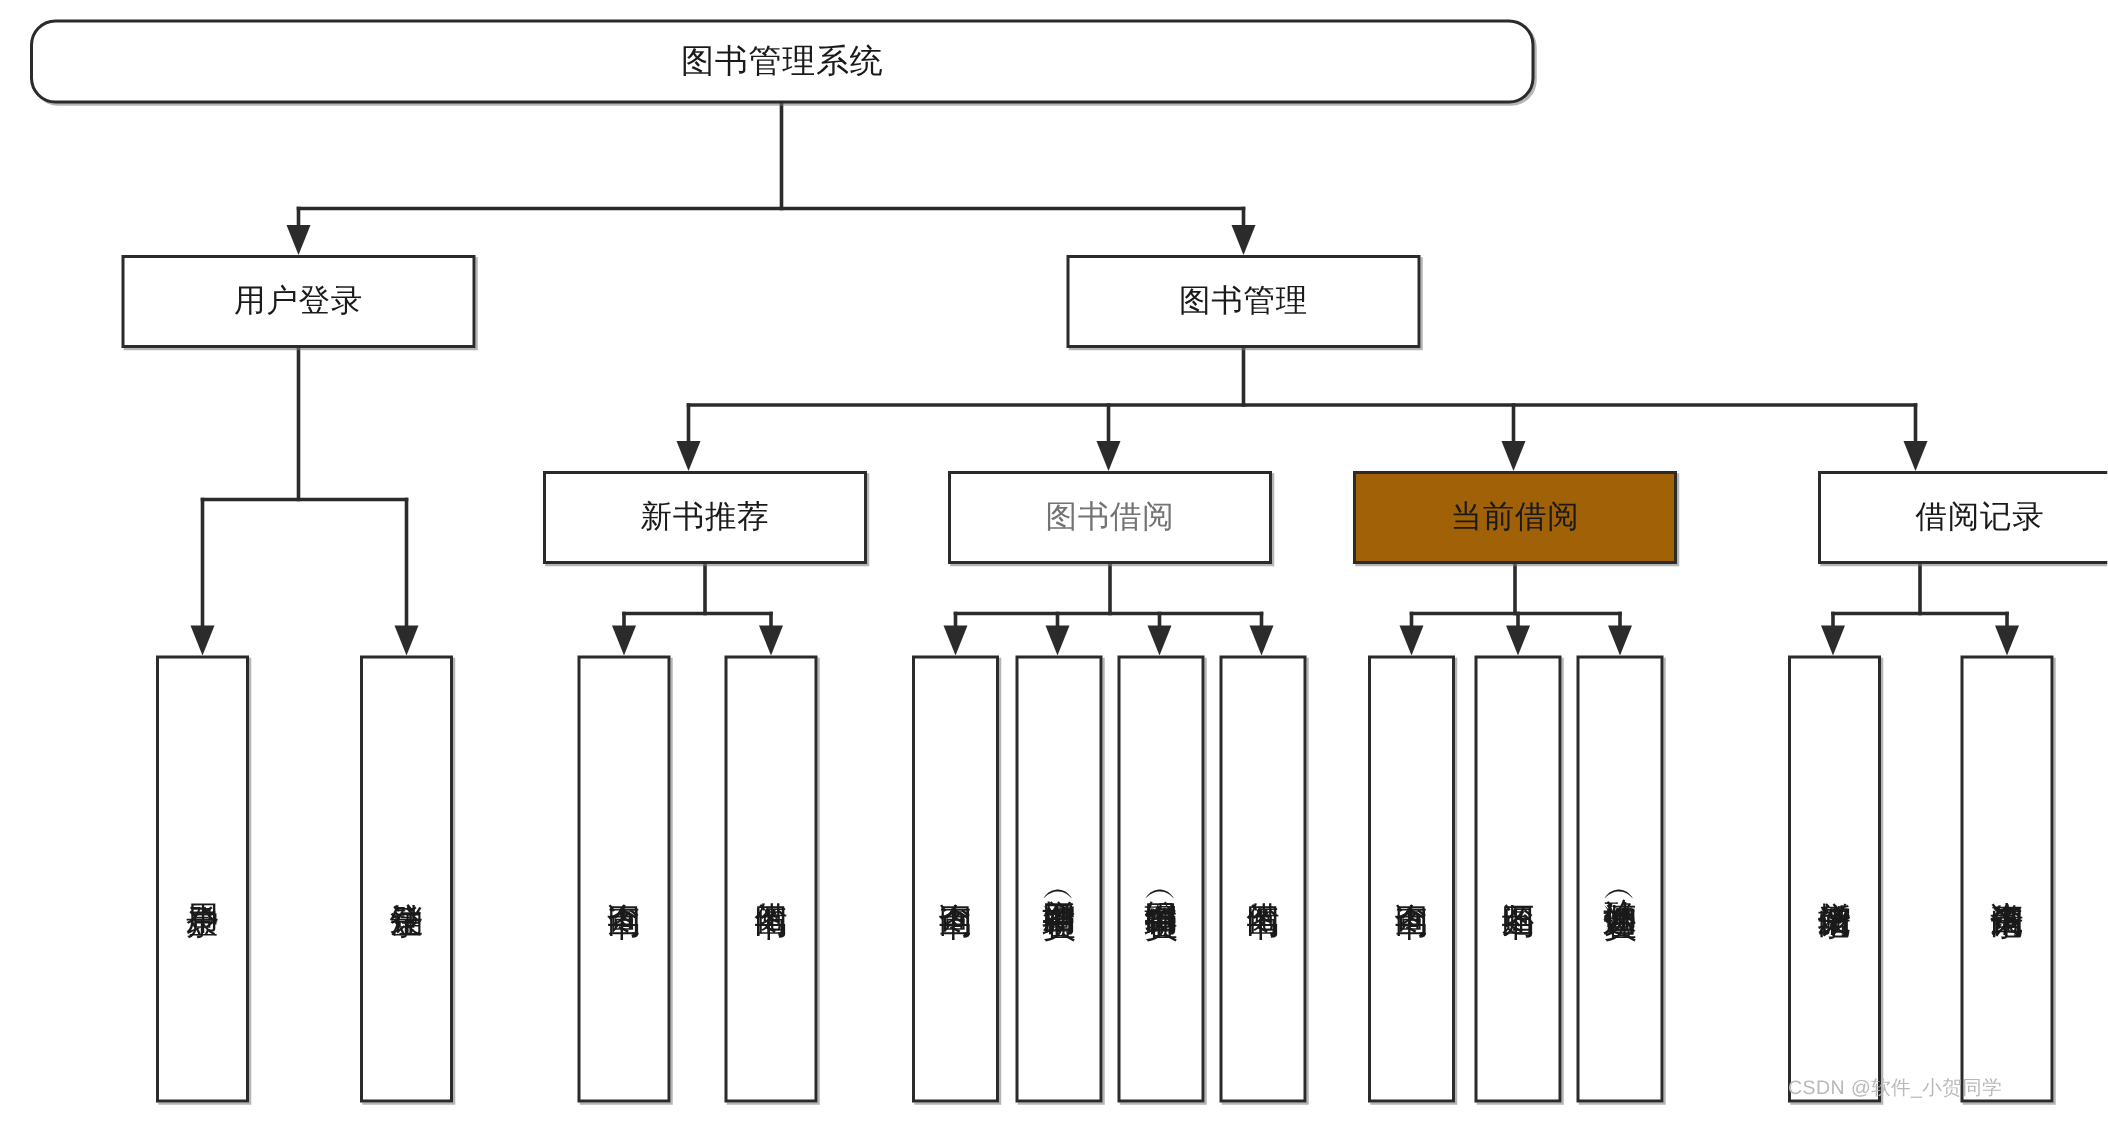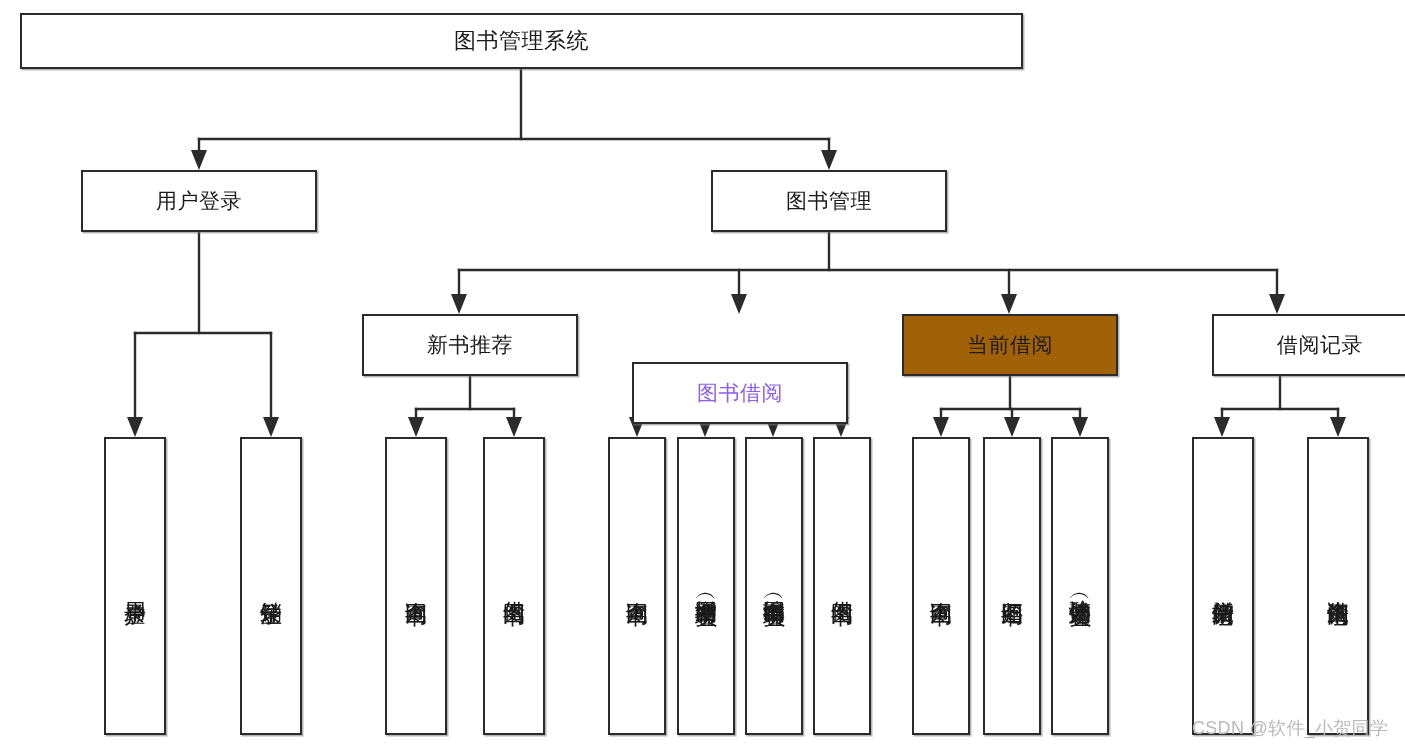--- a/index.html
+++ b/index.html
@@ -61,21 +61,21 @@
     text-orientation: upright;
     font-size: 22px;
     line-height: 1.0;
     letter-spacing: 1px;
     white-space: nowrap;
   }
   #watermark {
     position: absolute;
     left: 1192px;
     top: 716px;
-    font-size: 18px;
+    font-size: 13px;
     color: #b9b9b9;
     white-space: nowrap;
     letter-spacing: 0.3px;
     user-select: none;
   }
 </style>
 </head>
 <body>
 
 <div id="canvas" style="background: rgb(255, 255, 255);">
@@ -128,35 +128,35 @@
       <line x1="1080" y1="409" x2="1080" y2="418" stroke="#2b2b2b" stroke-width="2.4" stroke-linecap="square"></line>
       <path d="M 1072 417 L 1080 437 L 1088 417 Z" fill="#2b2b2b"></path>
       <line x1="1280" y1="376" x2="1280" y2="409" stroke="#2b2b2b" stroke-width="2.4" stroke-linecap="square"></line>
       <line x1="1222" y1="409" x2="1338" y2="409" stroke="#2b2b2b" stroke-width="2.4" stroke-linecap="square"></line>
       <line x1="1222" y1="409" x2="1222" y2="418" stroke="#2b2b2b" stroke-width="2.4" stroke-linecap="square"></line>
       <path d="M 1214 417 L 1222 437 L 1230 417 Z" fill="#2b2b2b"></path>
       <line x1="1338" y1="409" x2="1338" y2="418" stroke="#2b2b2b" stroke-width="2.4" stroke-linecap="square"></line>
       <path d="M 1330 417 L 1338 437 L 1346 417 Z" fill="#2b2b2b"></path>
     </svg>
 
-  <div class="node horiz" id="node-root" style="left: 20px; top: 13px; width: 1003px; height: 56px; border-color: rgb(43, 43, 43); background: rgb(255, 255, 255); color: rgb(26, 26, 26);">
+  <div class="node horiz" id="node-root" style="left: 20px; top: 13px; width: 1003px; height: 56px; border-color: rgb(43, 43, 43); background: rgb(255, 255, 255); color: rgb(26, 26, 26); border-radius: 17px;">
     <span class="lbl">图书管理系统</span>
   </div>
 
   <div class="node horiz" style="left: 81px; top: 170px; width: 236px; height: 62px; border-color: rgb(43, 43, 43); background: rgb(255, 255, 255); color: rgb(26, 26, 26);">
     <span class="lbl">用户登录</span>
   </div>
   <div class="node horiz" style="left: 711px; top: 170px; width: 236px; height: 62px; border-color: rgb(43, 43, 43); background: rgb(255, 255, 255); color: rgb(26, 26, 26);">
     <span class="lbl">图书管理</span>
   </div>
 
   <div class="node horiz" style="left: 362px; top: 314px; width: 216px; height: 62px; border-color: rgb(43, 43, 43); background: rgb(255, 255, 255); color: rgb(26, 26, 26);">
     <span class="lbl">新书推荐</span>
   </div>
-  <div class="node horiz" style="left: 632px; top: 314px; width: 216px; height: 62px; border-color: rgb(43, 43, 43); background: rgb(255, 255, 255); color: #8b5cf6; margin-top: 48px;">
+  <div class="node horiz" style="left: 632px; top: 314px; width: 216px; height: 62px; border-color: rgb(43, 43, 43); background: rgb(255, 255, 255); color: #737373;">
     <span class="lbl">图书借阅</span>
   </div>
   <div class="node horiz" style="left: 902px; top: 314px; width: 216px; height: 62px; border-color: rgb(43, 43, 43); background: #a16207; color: rgb(26, 26, 26);">
     <span class="lbl">当前借阅</span>
   </div>
   <div class="node horiz" style="left: 1172px; top: 314px; width: 216px; height: 62px; border-color: rgb(43, 43, 43); background: rgb(255, 255, 255); color: rgb(26, 26, 26); margin-left: 40px;">
     <span class="lbl">借阅记录</span>
   </div>
 
   <div class="node vert" style="left: 104px; top: 437px; width: 62px; height: 298px; border-color: rgb(43, 43, 43); background: rgb(255, 255, 255); color: rgb(26, 26, 26);">

